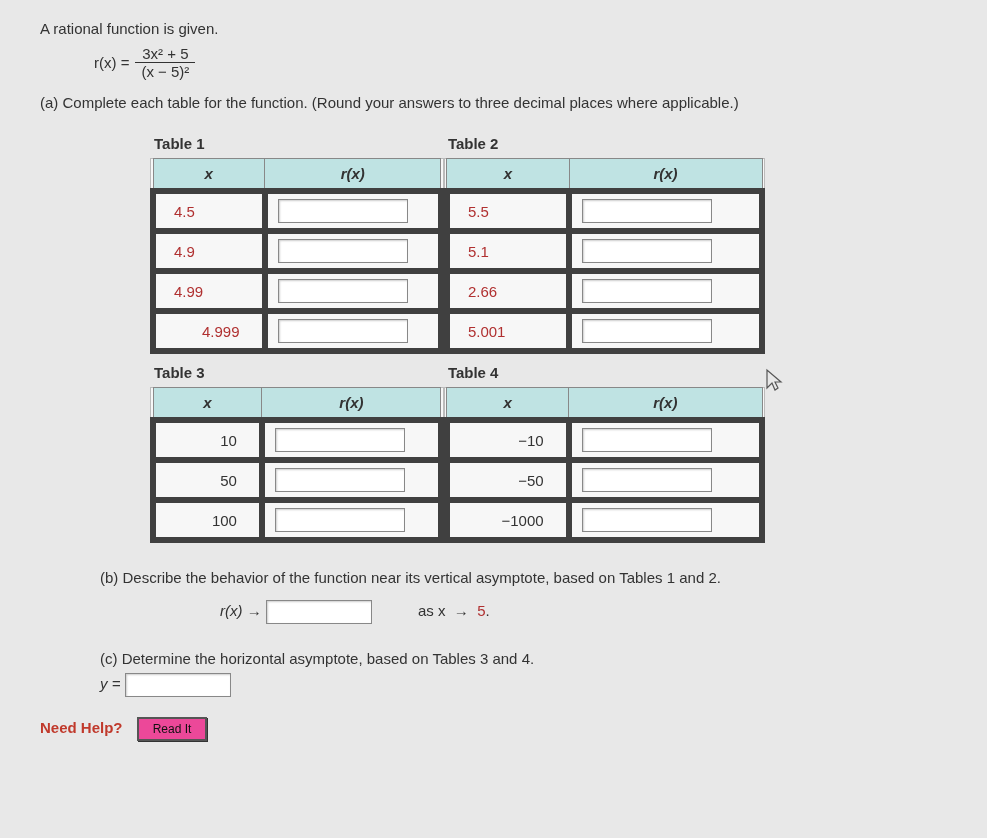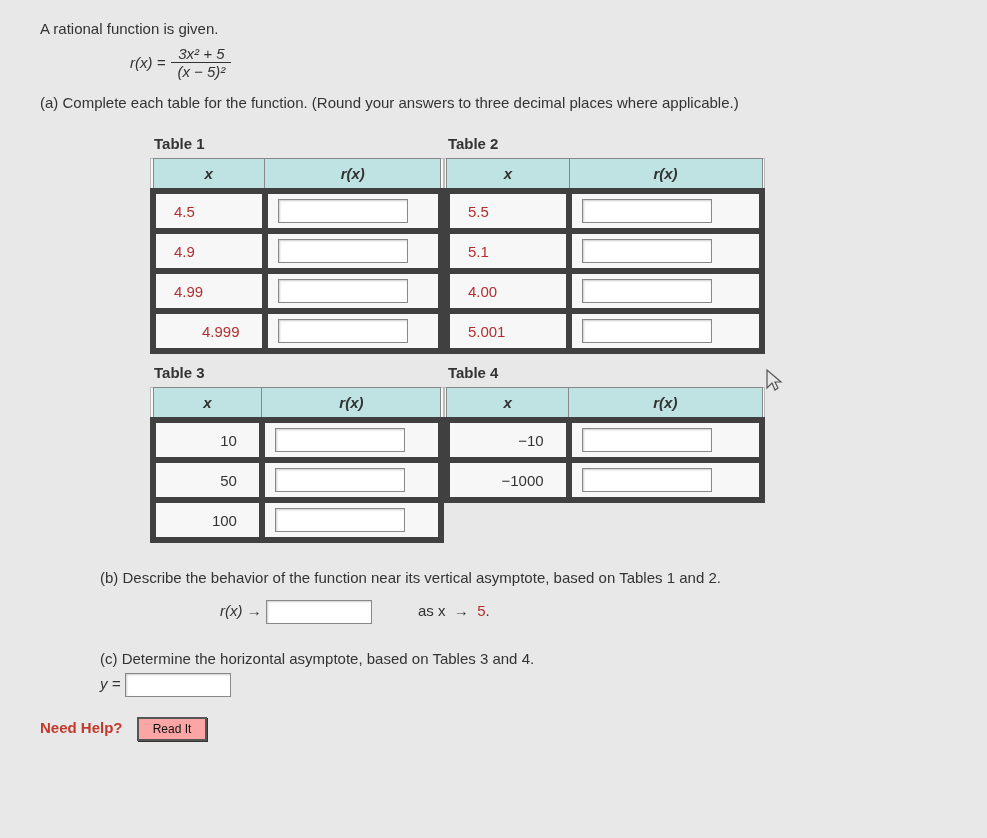--- a/index.html
+++ b/index.html
@@ -1,36 +1,36 @@
 <!DOCTYPE html>
 <html><head>
 <meta charset="utf-8">
 <style>
 body{margin:0;font-family:Arial,Helvetica,sans-serif;background:#e8e8e8;color:#333;font-size:15px}
 .page{width:805px;height:838px;padding:20px 40px;box-sizing:border-box;position:relative}
 .intro{font-size:15px;margin-bottom:8px}
-.formula{margin:8px 0 14px 90px;display:flex;align-items:center;font-style:italic}
+.formula{margin:8px 0 14px 54px;display:flex;align-items:center;}
 .frac{display:inline-flex;flex-direction:column;text-align:center;margin-left:6px}
 .frac .num{border-bottom:1px solid #333;padding:0 6px}
 .frac .den{padding:0 6px}
 .part{margin-bottom:14px}
 .tables-area{display:flex;margin-left:110px}
 .tbl-col{display:flex;flex-direction:column}
 .tbl-title{font-weight:bold;margin:10px 0 6px 4px}
 table.data{border-collapse:collapse;background:#f7f7f7;box-shadow:0 0 0 1px #bbb inset}
 table.data th{background:#bfe3e3;border:1px solid #888;padding:6px 14px;font-weight:bold;font-style:italic}
 table.data td{border:6px solid #404040;padding:5px 10px;text-align:left}
 .xcol{width:80px;text-align:right!important;padding-right:22px!important;color:#b03030}
 .xcol.dark{color:#333}
 input.ans{width:120px;height:20px;border:1px solid #888;background:#fff;padding:1px 4px;font-size:13px;box-shadow:inset 1px 1px 2px rgba(0,0,0,.2)}
 .inline-input{width:100px;height:20px;border:1px solid #888;background:#fff;display:inline-block;vertical-align:middle;box-shadow:inset 1px 1px 2px rgba(0,0,0,.2)}
 .partb,.partc{margin-left:60px;margin-top:26px}
 .red{color:#b03030}
 .need-help{margin-top:20px;color:#c0392b;font-weight:bold}
-.read-btn{background:#fca5a5;border:2px solid #555;padding:3px 14px;font-size:12px;margin-left:10px;font-weight:normal;color:#111;cursor:pointer;box-shadow:1px 1px 0 #333}
+.read-btn{background:#ec4899;border:2px solid #555;padding:3px 14px;font-size:12px;margin-left:10px;font-weight:normal;color:#111;cursor:pointer;box-shadow:1px 1px 0 #333}
 .cursor{position:absolute;right:22px;top:368px;font-size:20px;color:#666}
 .rxlabel{margin-left:120px;font-style:italic}
 </style>
 </head>
 <body>
 
 <div class="page">
   <div class="intro">A rational function is given.</div>
 
   <div class="formula">
@@ -103,38 +103,42 @@
             </tr>
         <tr>
               <td class="xcol" style="text-align:left!important;padding-left:18px!important">5.5</td>
               <td><input class="ans" style=""></td>
             </tr>
         <tr>
               <td class="xcol" style="text-align:left!important;padding-left:18px!important">5.1</td>
               <td><input class="ans" style=""></td>
             </tr>
         <tr>
-              <td class="xcol" style="text-align:left!important;padding-left:18px!important">4.00</td>
+              <td class="xcol" style="text-align:left!important;padding-left:18px!important">2.66</td>
               <td><input class="ans" style=""></td>
             </tr>
         <tr>
               <td class="xcol" style="text-align:left!important;padding-left:18px!important">5.001</td>
               <td><input class="ans" style=""></td>
             </tr>
       </tbody>
         </table>
       <div class="tbl-title">Table 4</div>
       <table class="data">
         <tbody>
             <tr>
               <th style="width:110px">x</th>
               <th style="width:180px">r(x)</th>
             </tr>
         <tr>
               <td class="xcol dark">−10</td>
+              <td><input class="ans" style=""></td>
+            </tr>
+        <tr>
+              <td class="xcol dark">−50</td>
               <td><input class="ans" style=""></td>
             </tr>
         <tr>
               <td class="xcol dark">−1000</td>
               <td><input class="ans" style=""></td>
             </tr>
       </tbody>
         </table>
     </div>
   </div>

